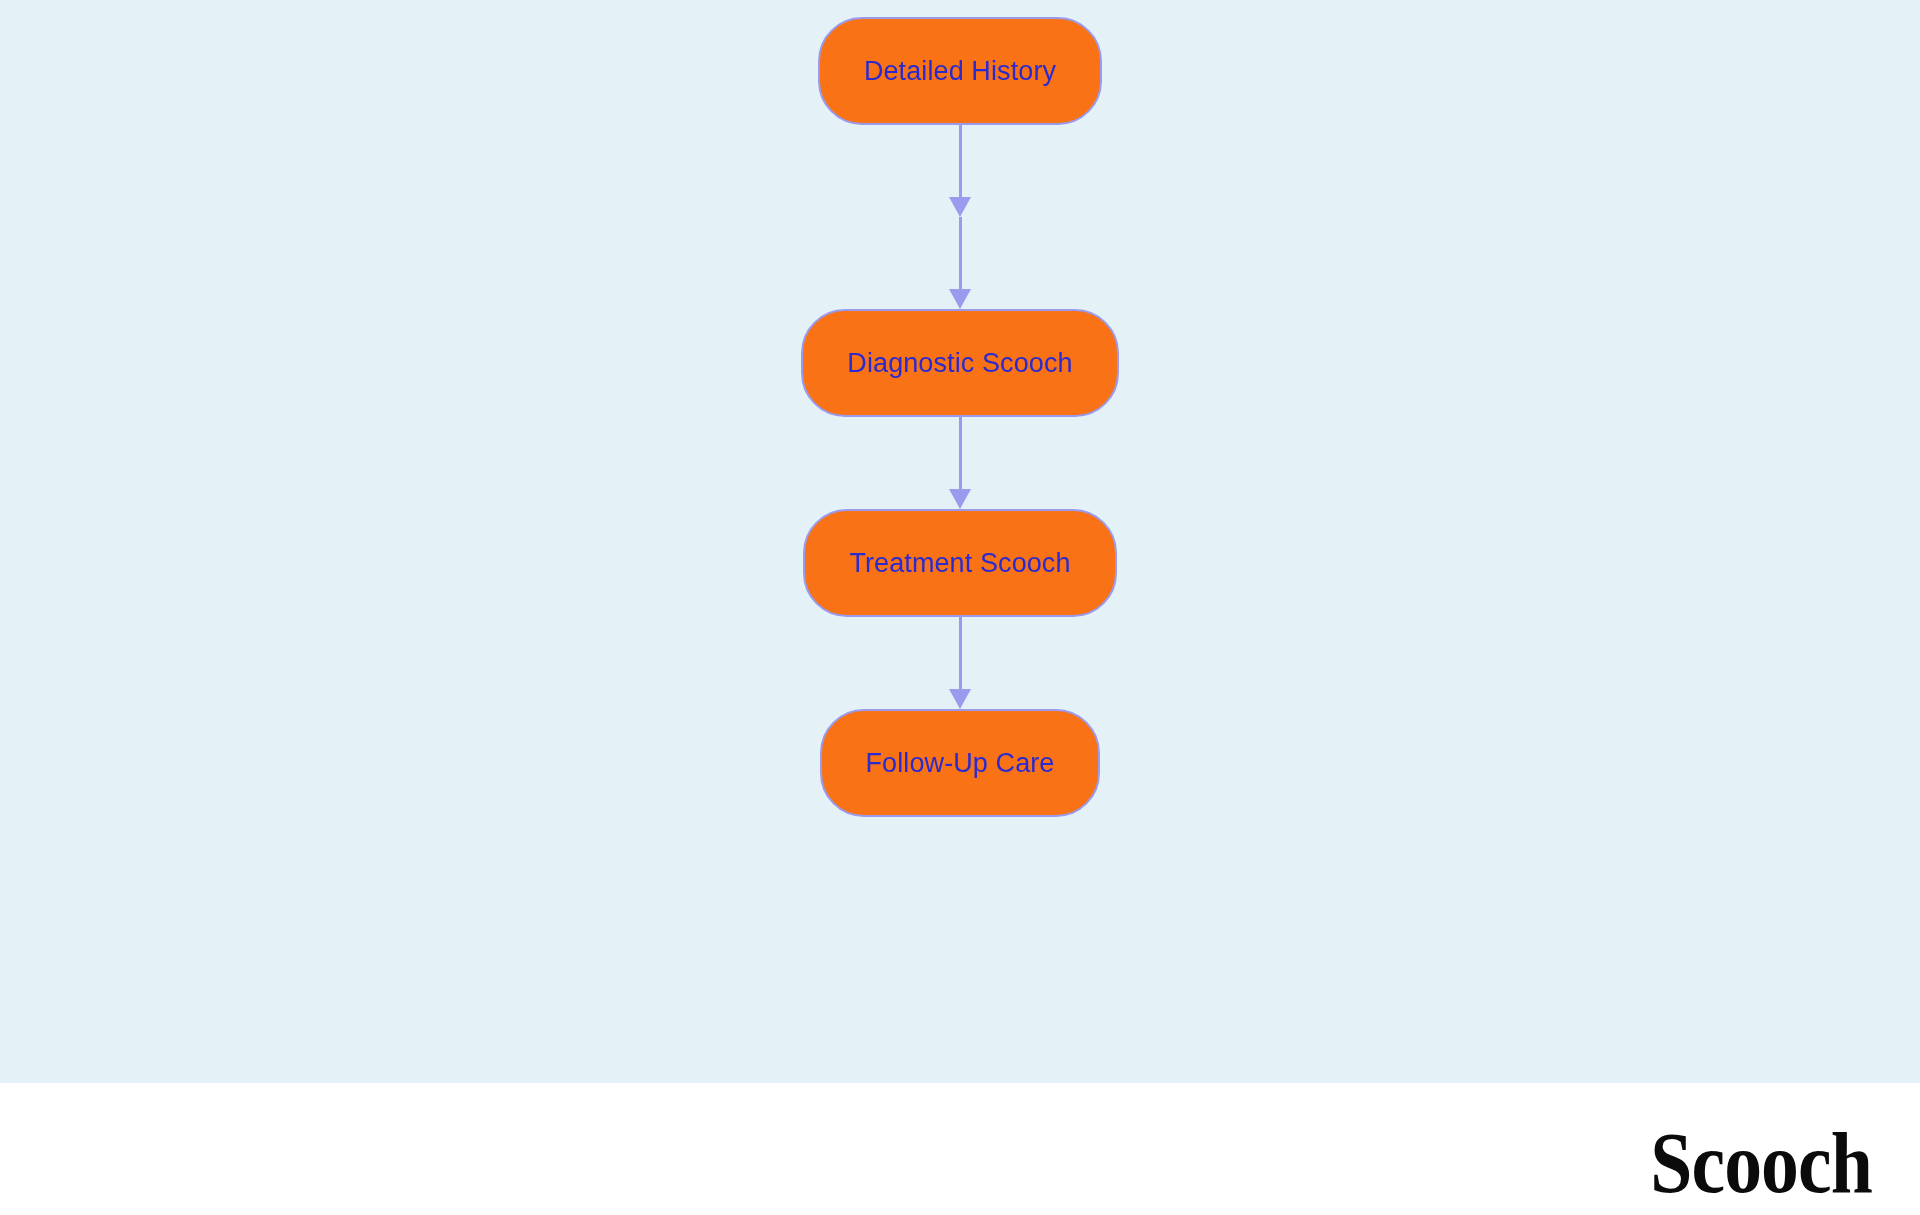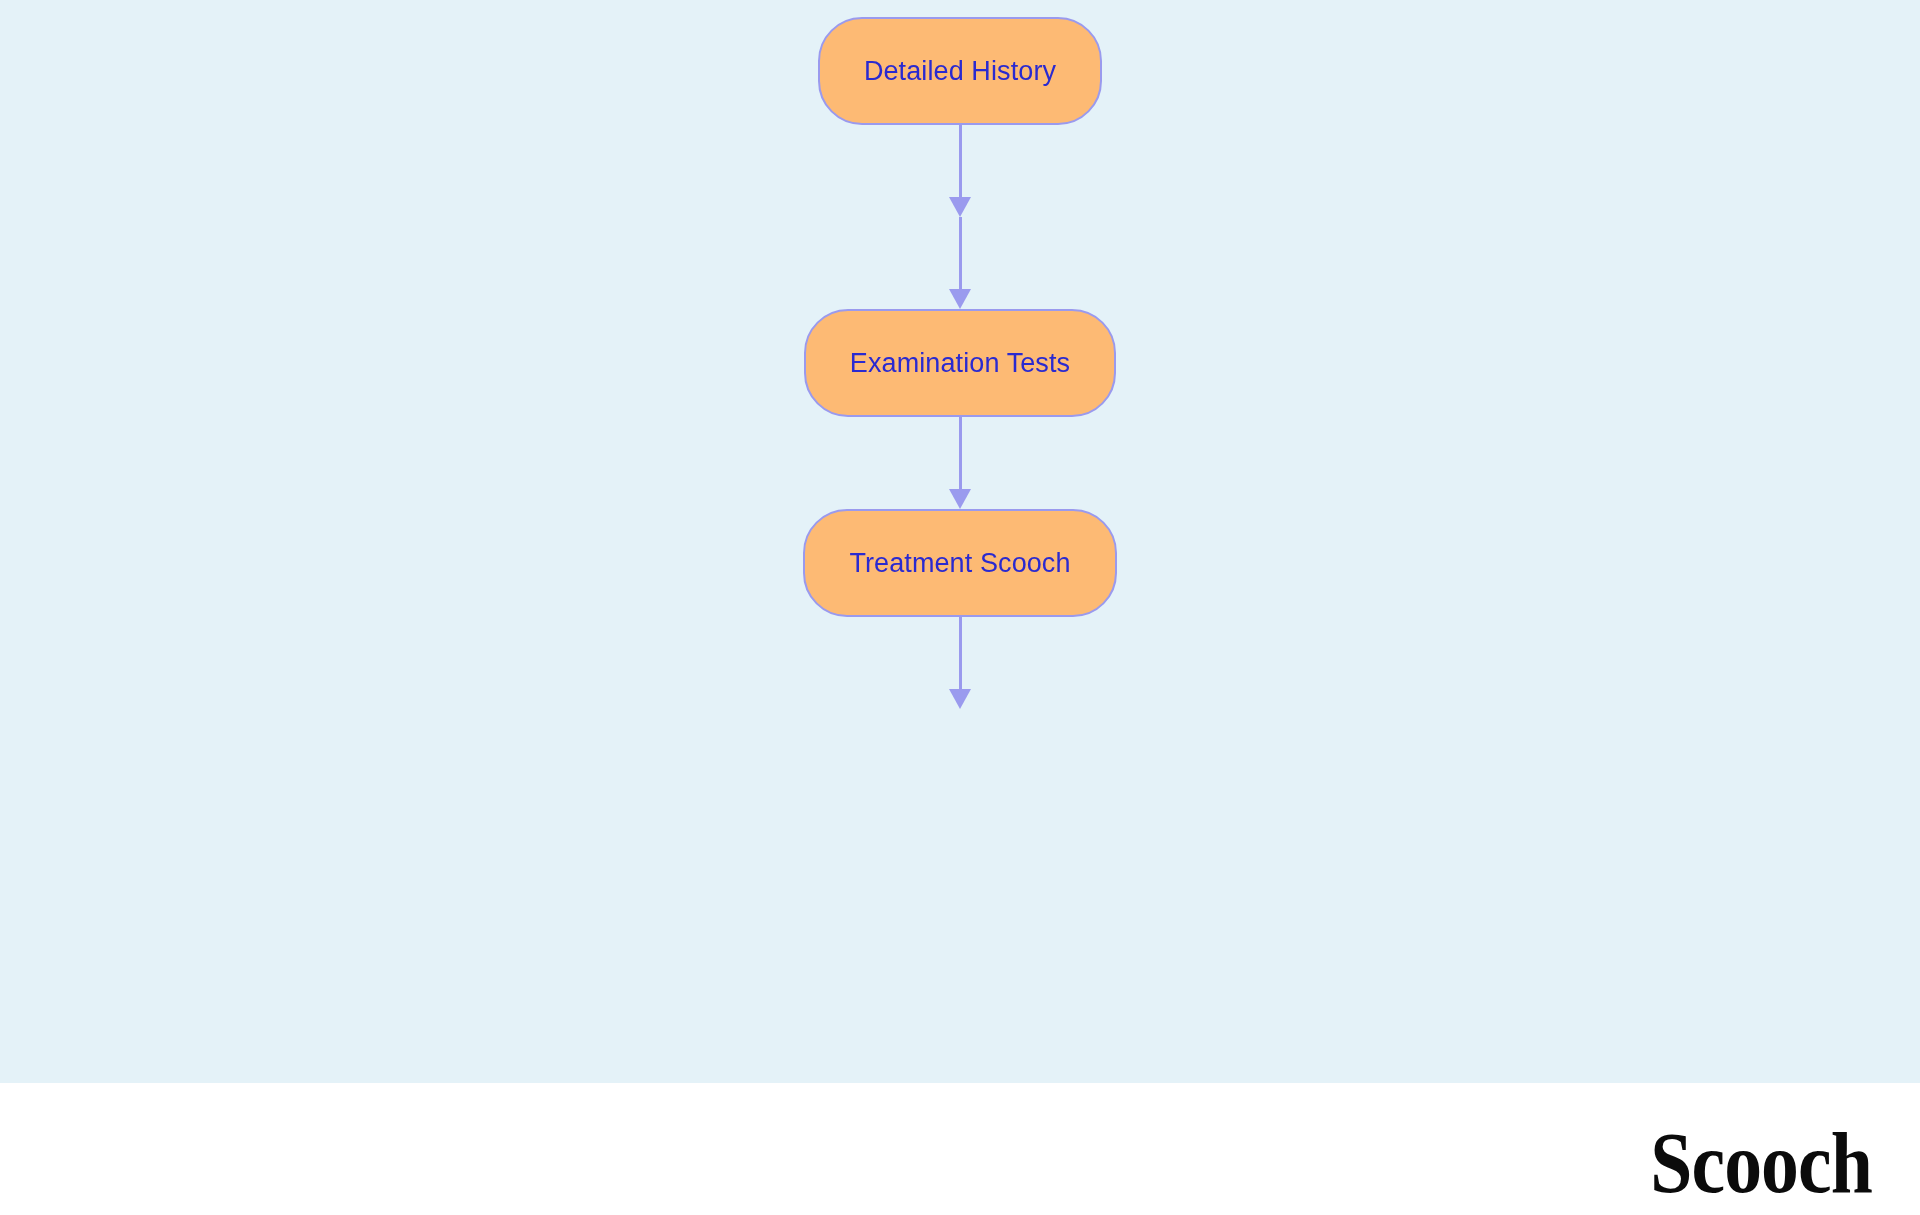--- a/index.html
+++ b/index.html
@@ -37,21 +37,21 @@
     top: 0;
     width: 1920px;
     height: 1083px;
     display: flex;
     flex-direction: column;
     align-items: center;
   }
 
   .node {
     box-sizing: border-box;
-    background: #fdba74;
+    background: #f97316;
     border: 2px solid #9a9aee;
     border-radius: 44px;
     color: #2a2ad0;
     font-size: 27px;
     font-family: "Liberation Sans", sans-serif;
     font-weight: 400;
     letter-spacing: 0.1px;
     display: flex;
     align-items: center;
     justify-content: center;
@@ -126,37 +126,40 @@
       <div class="head"></div>
     </div>
 
 
     <div class="connector" style="height:92px;">
       <div class="stem"></div>
       <div class="head"></div>
     </div>
 
     <div class="node">
-      <span>Examination Tests</span>
+      <span>Diagnostic Scooch</span>
     </div>
 
     <div class="connector" style="height:92px;">
       <div class="stem"></div>
       <div class="head"></div>
     </div>
 
     <div class="node">
       <span>Treatment Scooch</span>
     </div>
 
     <div class="connector" style="height:92px;">
       <div class="stem"></div>
       <div class="head"></div>
     </div>
 
+    <div class="node">
+      <span>Follow-Up Care</span>
+    </div>
 
   </div>
 
   <div id="footer">
     <div id="brand">Scooch</div>
   </div>
 
 </div>
 
 </body></html>

